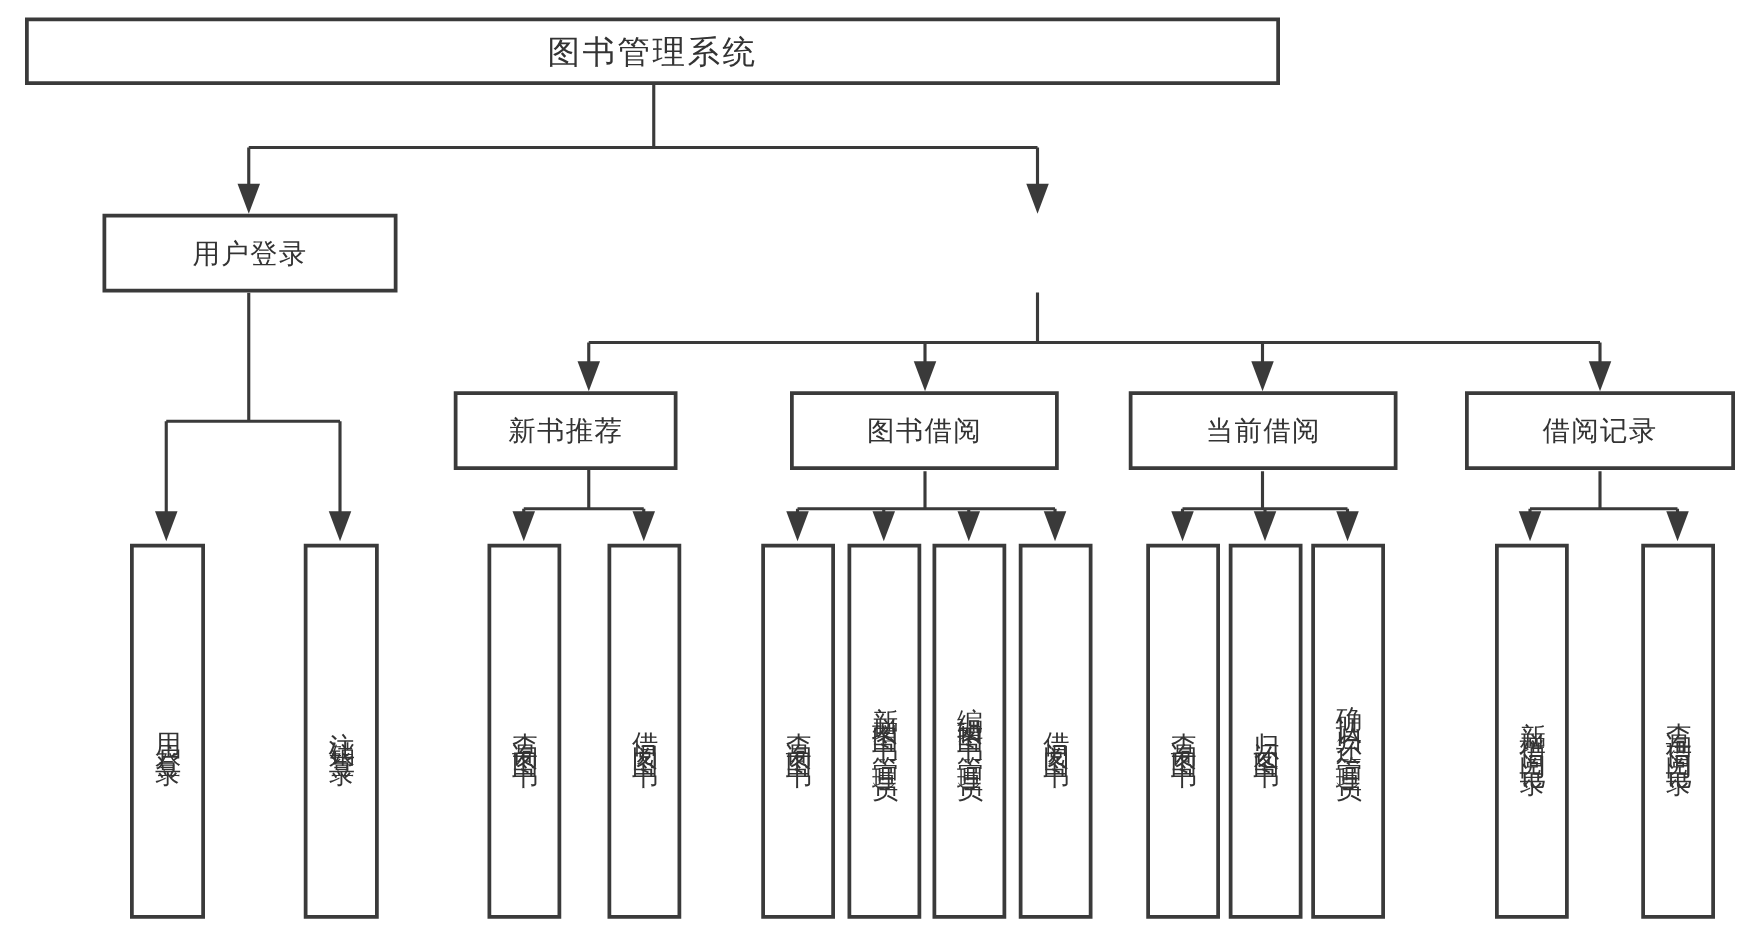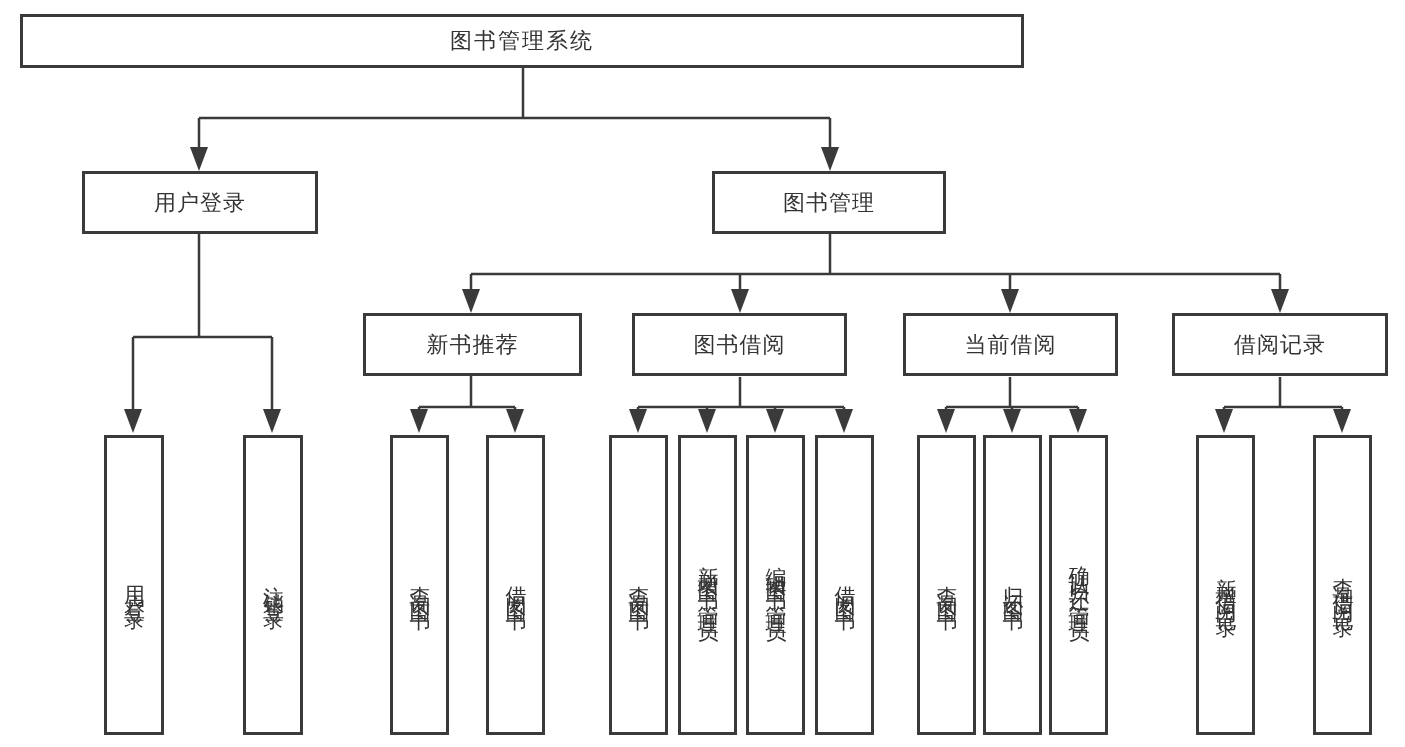--- a/index.html
+++ b/index.html
@@ -21,21 +21,21 @@
     box-sizing: border-box;
     border: 3px solid #3a3a3a;
     background: #ffffff;
     color: #333333;
     display: flex;
     align-items: center;
     justify-content: center;
     z-index: 2;
   }
   .hbox { font-size: 22px; letter-spacing: 1px; }
-  .root-box { font-size: 22px; letter-spacing: 2px; }
+  .root-box { font-size: 26px; letter-spacing: 2px; }
   .vbox span {
     writing-mode: vertical-rl;
     text-orientation: mixed;
     font-size: 21px;
     letter-spacing: 8px;
     line-height: 1;
     white-space: nowrap;
   }
   .watermark {
     position: absolute;
@@ -92,25 +92,22 @@
     </g>
   </svg>
 
   <div class="node root-box" style="left:20px; top:14px; width:1004px; height:54px;">
     <span>图书管理系统</span>
   </div>
 
   <div class="node hbox" style="left:82px; top:171px; width:236px; height:63px;">
     <span>用户登录</span>
   </div>
-  <div class="node hbox" style="left:712px; top:171px; width:234px; height:63px;">
-    <span>图书管理</span>
-  </div>
 
-  <div class="node hbox" style="left:363px; top:313px; width:219px; height:63px;">
+  <div class="node hbox" style="left:363px; top:313px; width:179px; height:63px;">
     <span>新书推荐</span>
   </div>
   <div class="node hbox" style="left:632px; top:313px; width:215px; height:63px;">
     <span>图书借阅</span>
   </div>
   <div class="node hbox" style="left:903px; top:313px; width:215px; height:63px;font-family:Liberation Serif, serif;">
     <span>当前借阅</span>
   </div>
   <div class="node hbox" style="left:1172px; top:313px; width:216px; height:63px;">
     <span>借阅记录</span>

